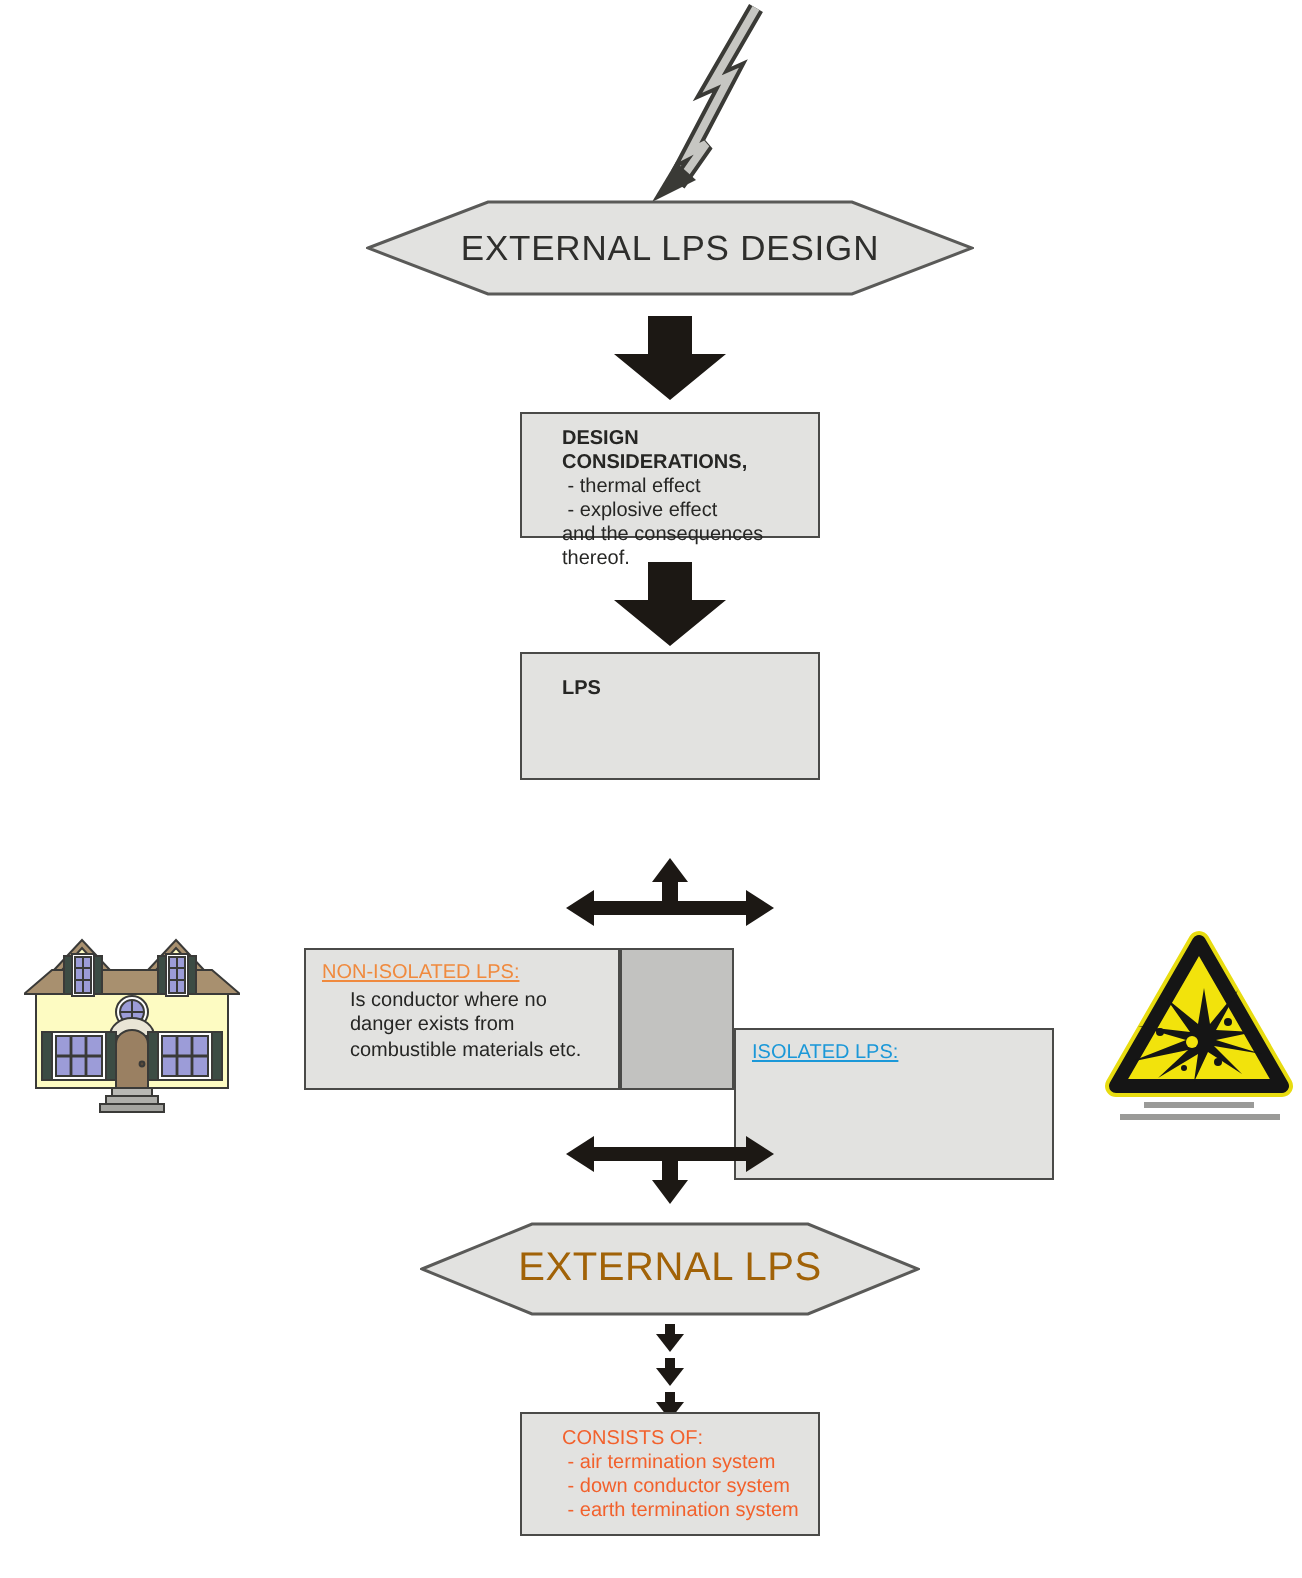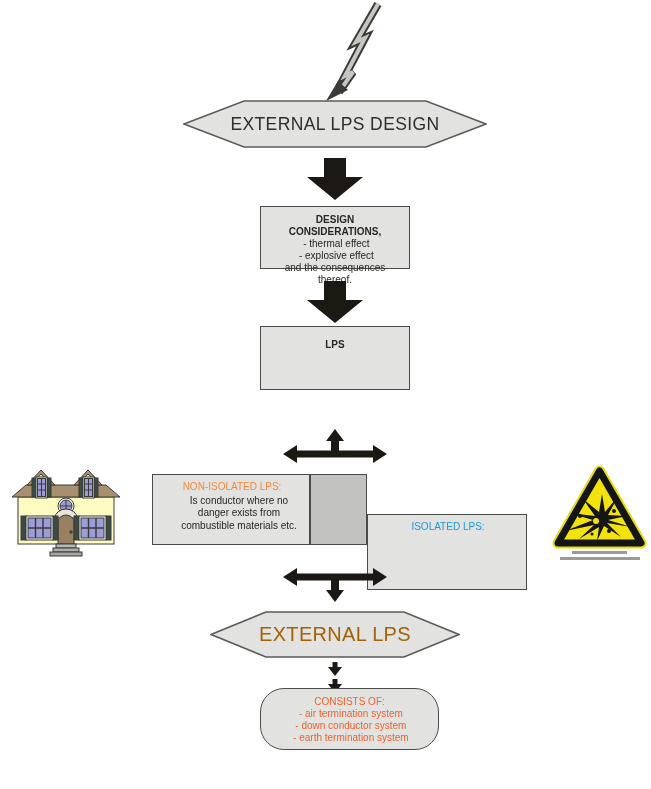--- a/index.html
+++ b/index.html
@@ -1,32 +1,32 @@
 <!DOCTYPE html>
 <html><head>
 <meta charset="utf-8">
 <style>
   html,body{margin:0;padding:0;background:#ffffff;}
   #stage{
     position:relative;width:651px;height:789px;background:#ffffff;overflow:hidden;
-    font-family:"Liberation Sans","DejaVu Sans",sans-serif;color:#1c1c1a;text-align:center;
+    font-family:"Liberation Sans","DejaVu Sans",sans-serif;color:#1c1c1a;
   }
   .abs{position:absolute;}
   
   .gbox{
     background:#e2e2e0;border:1px solid #4a4a48;box-sizing:border-box;
     font-size:10px;line-height:12px;color:#262624;
   }
-  .gbox .pad{padding:7px 8px;}
+  .gbox .pad{padding:7px 8px;margin-left:12px;}
   .bold{font-weight:bold;}
   .pre{white-space:pre-wrap;}
   
   .sidebox{background:#e2e2e0;border:1px solid #4a4a48;box-sizing:border-box;
     font-size:10px;line-height:12.5px;}
-  .sidebox .head{padding:6px 6px 0 8px;}
+  .sidebox .head{padding:6px 6px 0 8px;text-decoration:underline;}
   .sidebox .body{margin:1px 6px 0 22px;color:#262624;}
   .spacer{background:#c2c2c0;border:1px solid #4a4a48;box-sizing:border-box;}
   
   .orangeHead{color:#f08a3e;}
   .blueHead{color:#1b98d8;}
   .orangeList{color:#f2612c;}
   
   .hexlabel{
     position:absolute;left:0;top:0;width:100%;height:100%;
     display:flex;align-items:center;justify-content:center;
@@ -191,20 +191,20 @@
         <rect x="5.5" y="0" width="5" height="6"></rect>
           <polygon points="1,5 15,5 8,14"></polygon>
         <rect x="5.5" y="17" width="5" height="6"></rect>
           <polygon points="1,22 15,22 8,31"></polygon>
         <rect x="5.5" y="34" width="5" height="6"></rect>
           <polygon points="1,39 15,39 8,48"></polygon>
       </g>
     </svg>
   </div>
 
-  <div class="abs gbox" style="left:260px;top:688px;width:179px;height:62px;border-radius:24px;">
+  <div class="abs gbox" style="left:260px;top:706px;width:150px;height:62px;">
     <div class="pad">
       <div class="orangeList">CONSISTS OF:</div>
       <div class="pre orangeList"><div> - air termination system</div><div> - down conductor system</div><div> - earth termination system</div></div>
     </div>
   </div>
 
 </div>
 
 </body></html>

